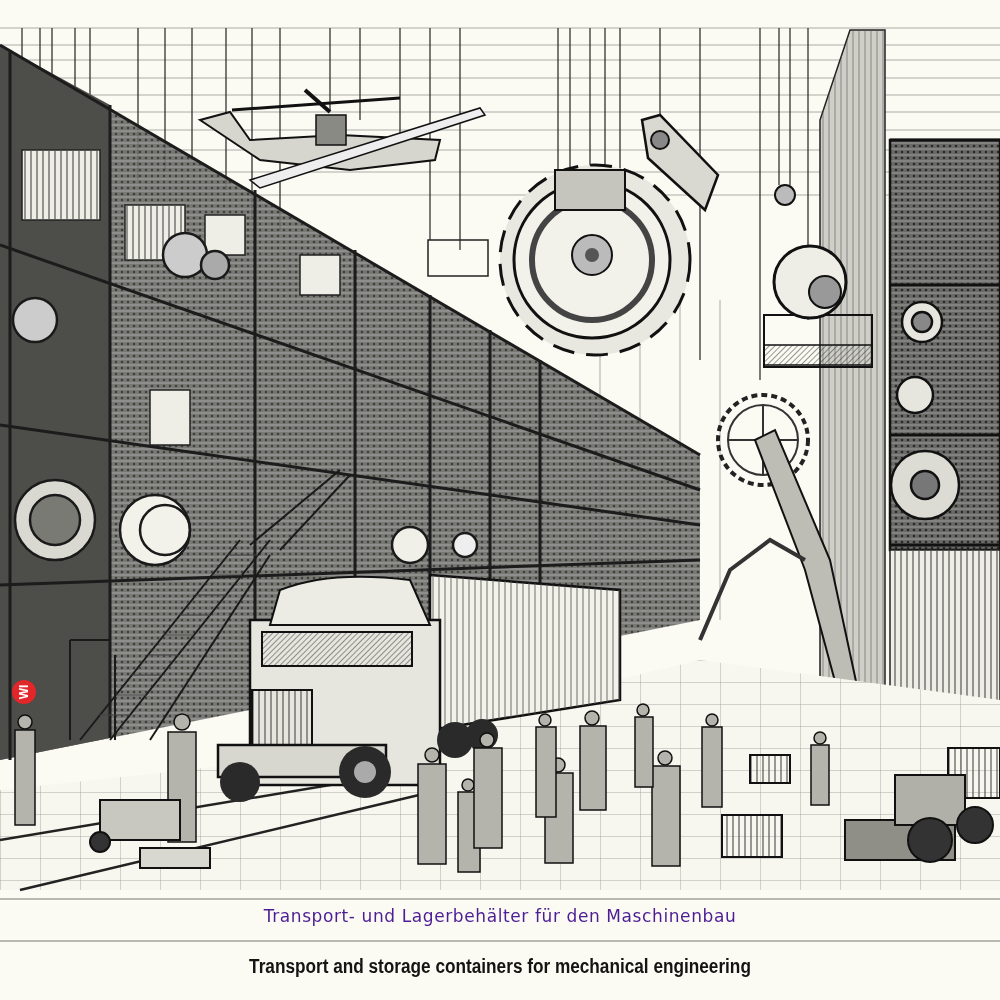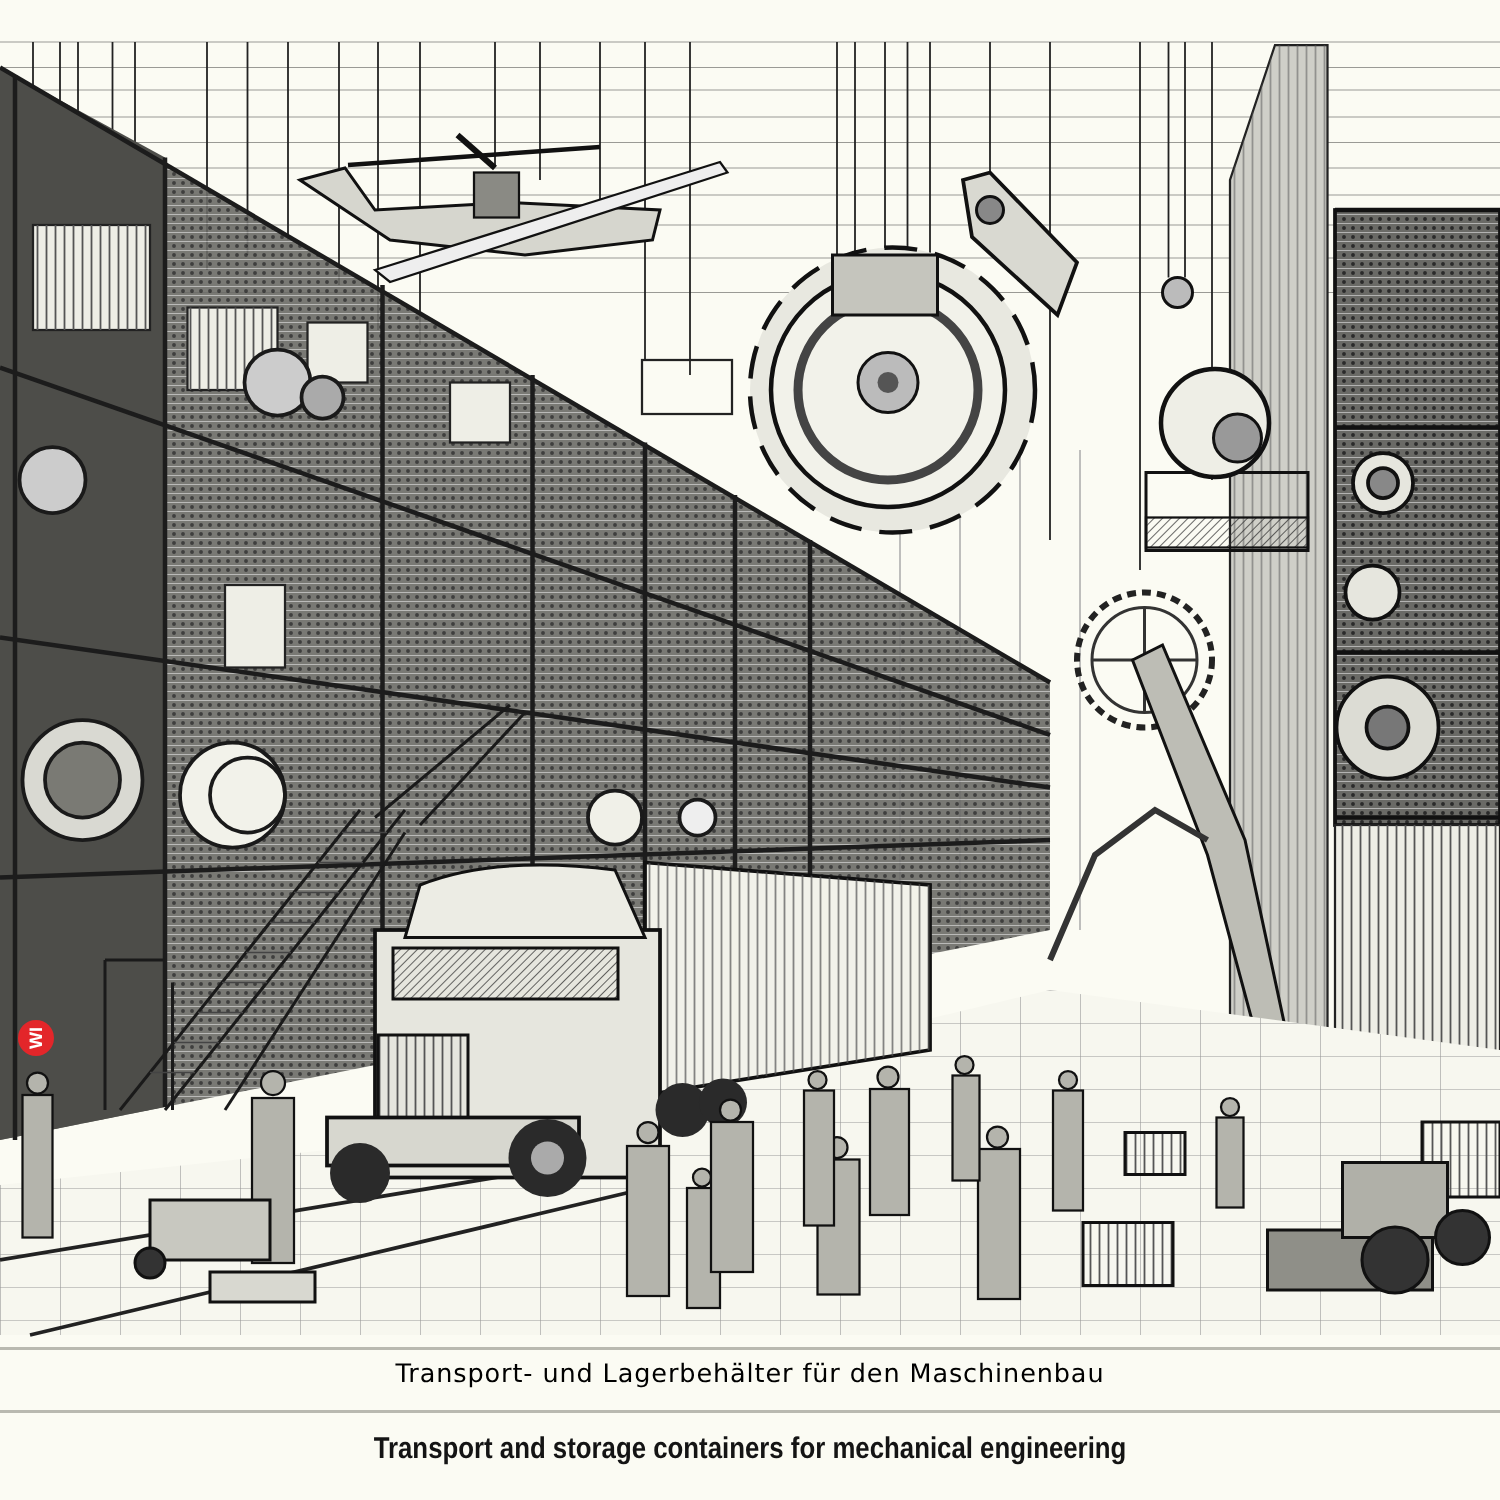--- a/index.html
+++ b/index.html
@@ -1,19 +1,19 @@
 <!DOCTYPE html>
 <html><head>
 <meta charset="utf-8">
 <style>
   html, body { margin:0; padding:0; }
   body { width:1000px; height:1000px; background:#fbfbf3; overflow:hidden; position:relative; font-family:"DejaVu Sans", sans-serif; }
   #illustration { position:absolute; left:0; top:0; width:1000px; height:900px; }
   .caption-rule { position:absolute; left:0; width:1000px; height:2px; background:#b9b9b0; }
-  .caption-de { position:absolute; left:0; top:906px; width:1000px; text-align:center; font-family:"DejaVu Sans", sans-serif; font-size:17px; letter-spacing:0.6px; color:#000000; }
+  .caption-de { position:absolute; left:0; top:906px; width:1000px; text-align:center; font-family:"DejaVu Sans", sans-serif; font-size:17px; letter-spacing:0.6px; color:#4c1d95; }
   .caption-en { position:absolute; left:0; top:955px; width:1000px; text-align:center; font-family:"Liberation Sans", sans-serif; font-weight:bold; font-size:20px; color:#141414; transform:scaleX(0.86); }
   .badge { position:absolute; left:12px; top:680px; width:24px; height:24px; border-radius:50%; background:#e3262a; color:#fff; font-family:"Liberation Sans", sans-serif; font-weight:bold; font-size:12px; display:flex; align-items:center; justify-content:center; transform:rotate(-90deg); }
 </style>
 </head>
 <body>
 
 <svg id="illustration" viewBox="0 0 1000 900" xmlns="http://www.w3.org/2000/svg">
   <defs>
     <pattern id="hatch" width="4" height="4" patternUnits="userSpaceOnUse" patternTransform="rotate(45)">
       <line x1="0" y1="0" x2="0" y2="4" stroke="#333" stroke-width="1"></line>

